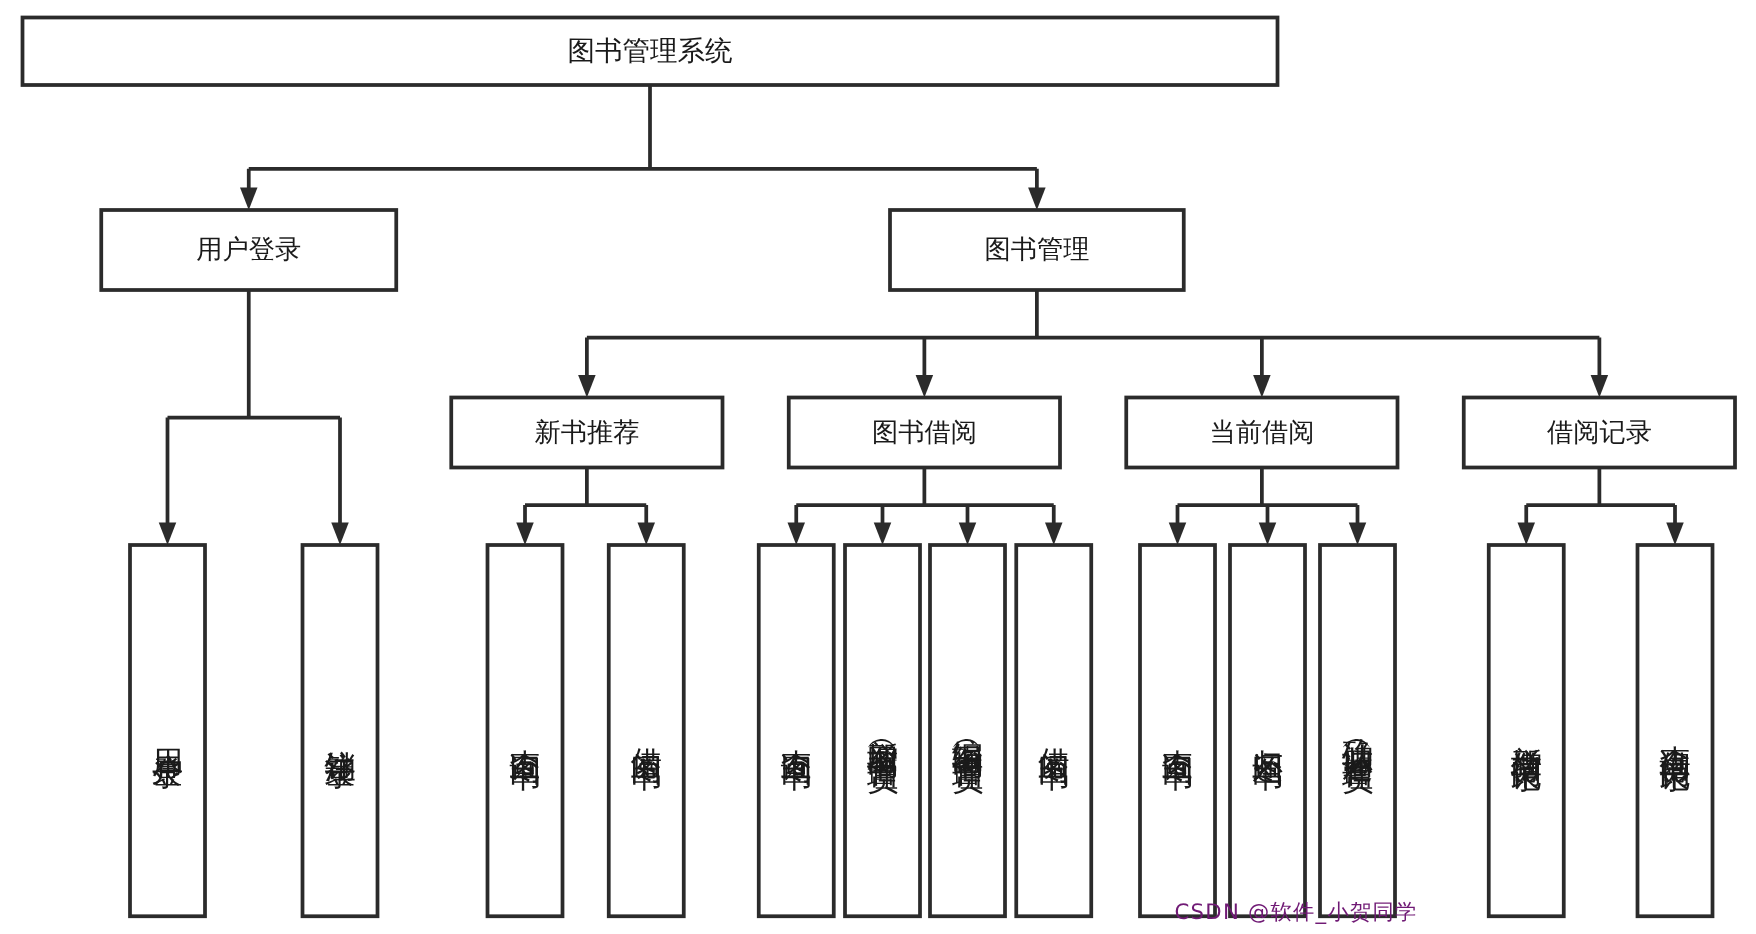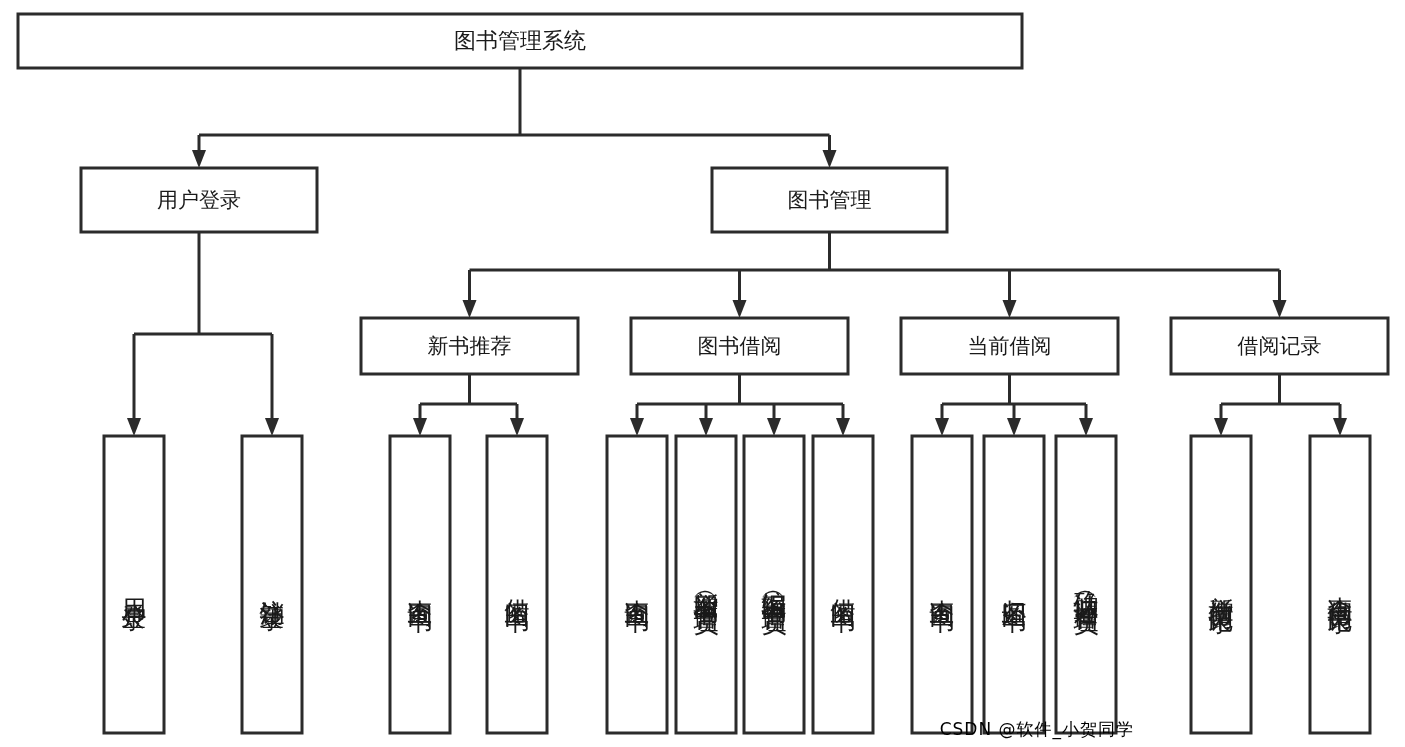--- a/index.html
+++ b/index.html
@@ -65,21 +65,21 @@
     justify-content: center;
     white-space: nowrap;
     pointer-events: none;
   }
   #watermark {
     position: absolute;
     right: 8px;
     bottom: 6px;
     font-family: "DejaVu Sans", "Liberation Sans", sans-serif;
     font-size: 17px;
-    color: #000000;
+    color: #701a75;
     letter-spacing: 1px;
     user-select: none;
   }
 </style>
 </head>
 <body>
 
 <div id="diagram-root">
 
   <svg id="flow" viewBox="0 0 1405 747">

